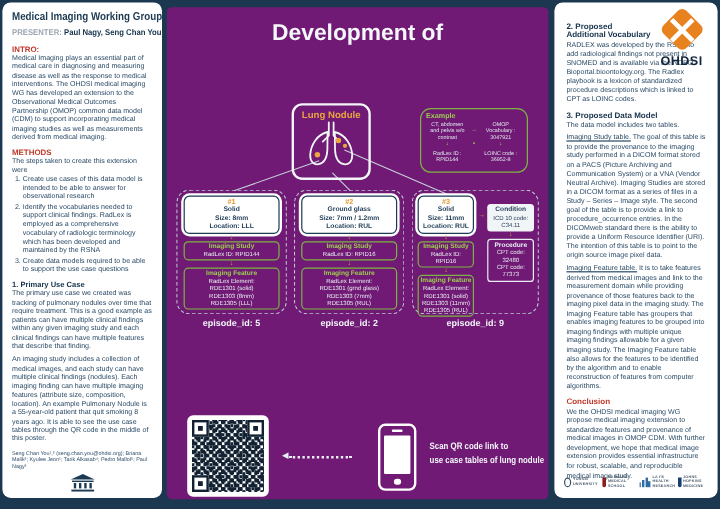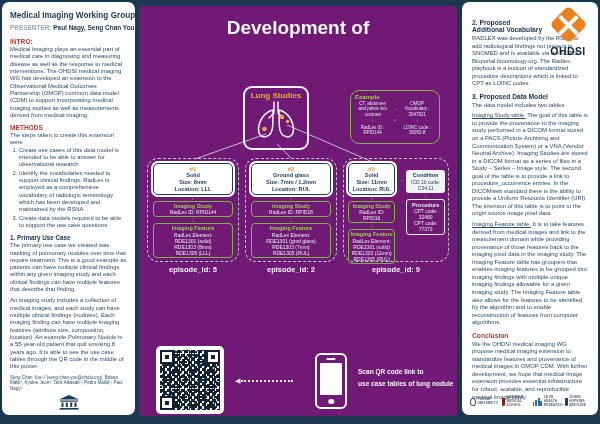--- a/index.html
+++ b/index.html
@@ -164,21 +164,21 @@
       <span>Development of</span>
     </div>
 
     <svg class="conn" width="318" height="410" viewBox="0 0 318 410">
       <line x1="127" y1="128" x2="56" y2="153" stroke="#c7d2da" stroke-width="0.9"></line>
       <line x1="138" y1="138" x2="153" y2="153" stroke="#c7d2da" stroke-width="0.9"></line>
       <line x1="148" y1="119" x2="236" y2="157" stroke="#c7d2da" stroke-width="0.9"></line>
     </svg>
 
     <div class="lungbox">
-      <div class="lt">Lung Studies</div>
+      <div class="lt">Lung Nodule</div>
       <svg width="46" height="40" viewBox="0 0 46 40">
         <path d="M21 2 L21 13 M25 2 L25 13 M21 13 L16 18 M25 13 L30 18" stroke="#f2f5f7" stroke-width="1.5" fill="none" stroke-linecap="round"></path>
         <path d="M20 10 C11 12 6 21 5.5 29 C5.2 34.5 8.5 37.5 12.5 36.8 C17 36 19.5 31.5 19.8 25 L20 10 Z" fill="none" stroke="#f2f5f7" stroke-width="1.5" stroke-linejoin="round"></path>
         <path d="M26 10 C35 12 40 21 40.5 29 C40.8 34.5 37.5 37.5 33.5 36.8 C29 36 26.5 31.5 26.2 25 L26 10 Z" fill="none" stroke="#f2f5f7" stroke-width="1.5" stroke-linejoin="round"></path>
         <circle cx="11.5" cy="29" r="2.3" fill="#eca53f"></circle>
         <circle cx="29" cy="17" r="2.3" fill="#eca53f"></circle>
         <circle cx="34.5" cy="21.5" r="1.8" fill="#eca53f"></circle>
       </svg>
     </div>
 

